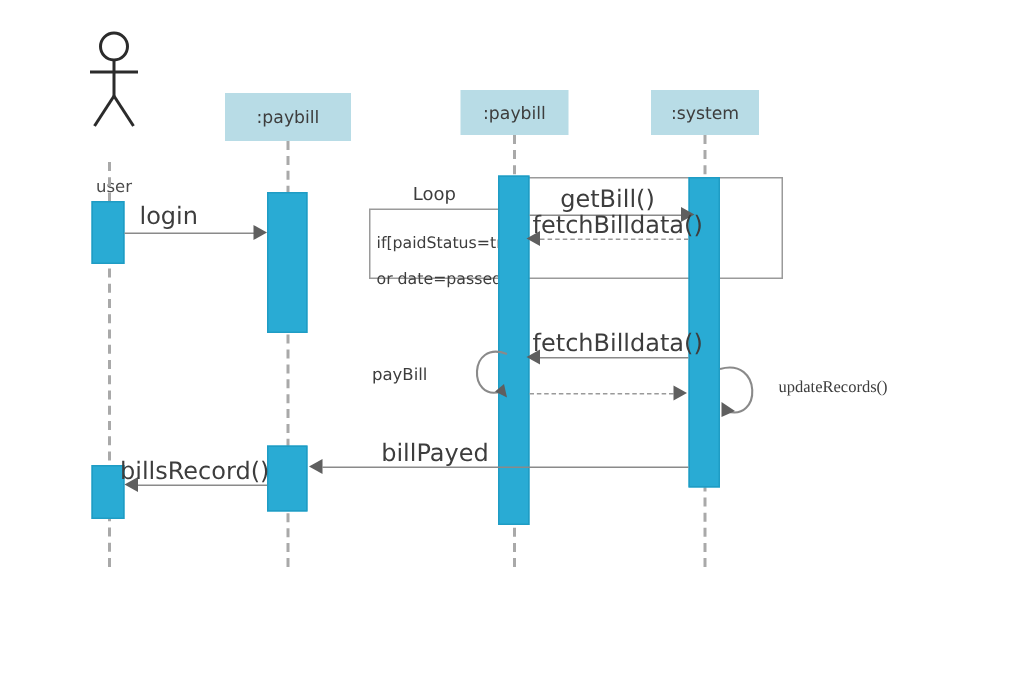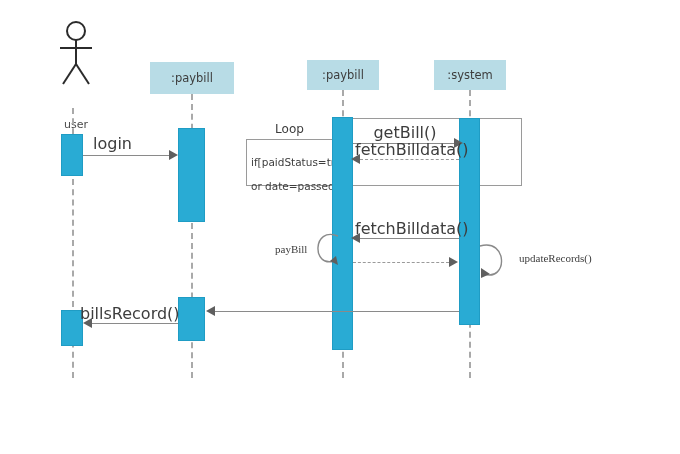--- a/index.html
+++ b/index.html
@@ -164,32 +164,33 @@
 
   <div class="msg-line" style="left:360px;top:238px;width:99px;"></div>
   <div class="arrow-head left" style="left:351px;top:233px;"></div>
   <div class="msg-label" style="left:355px;top:219px;width:110px;">fetchBilldata()</div>
 
   <div class="msg-line dashed" style="left:353px;top:262px;width:96px;"></div>
   <div class="arrow-head right" style="left:449px;top:257px;"></div>
 
   <div class="msg-line" style="left:215px;top:311px;width:244px;"></div>
   <div class="arrow-head left" style="left:206px;top:306px;"></div>
+  <div class="msg-label" style="left:210px;top:292px;width:160px;">billPayed</div>
 
   <div class="msg-line" style="left:92px;top:323px;width:86px;"></div>
   <div class="arrow-head left" style="left:83px;top:318px;"></div>
   <div class="msg-label" style="left:80px;top:304px;width:86px;">billsRecord()</div>
 
   <div class="self-loop" style="left:306px;top:228px;width:34px;height:44px;">
     <svg width="34" height="44" viewBox="0 0 34 44">
       <path d="M32,8 C6,-2 6,40 28,33" fill="none" stroke="#8a8a8a" stroke-width="1.4"></path>
       <polygon points="30,28 32,37 24,33" fill="#5f5f5f"></polygon>
     </svg>
   </div>
-  <div class="self-label" style="left:275px;top:243px;font-family:Liberation Serif, serif;">payBill</div>
+  <div class="self-label" style="left:248px;top:243px;">payBill</div>
 
   <div class="self-loop" style="left:478px;top:240px;width:36px;height:46px;">
     <svg width="36" height="46" viewBox="0 0 36 46">
       <path d="M2,6 C30,-2 30,42 6,34" fill="none" stroke="#8a8a8a" stroke-width="1.4"></path>
       <polygon points="3,28 12,34 3,38" fill="#5f5f5f"></polygon>
     </svg>
   </div>
   <div class="self-label" style="left:519px;top:252px;font-family:Liberation Serif, serif;">updateRecords()</div>
 
 </div>

